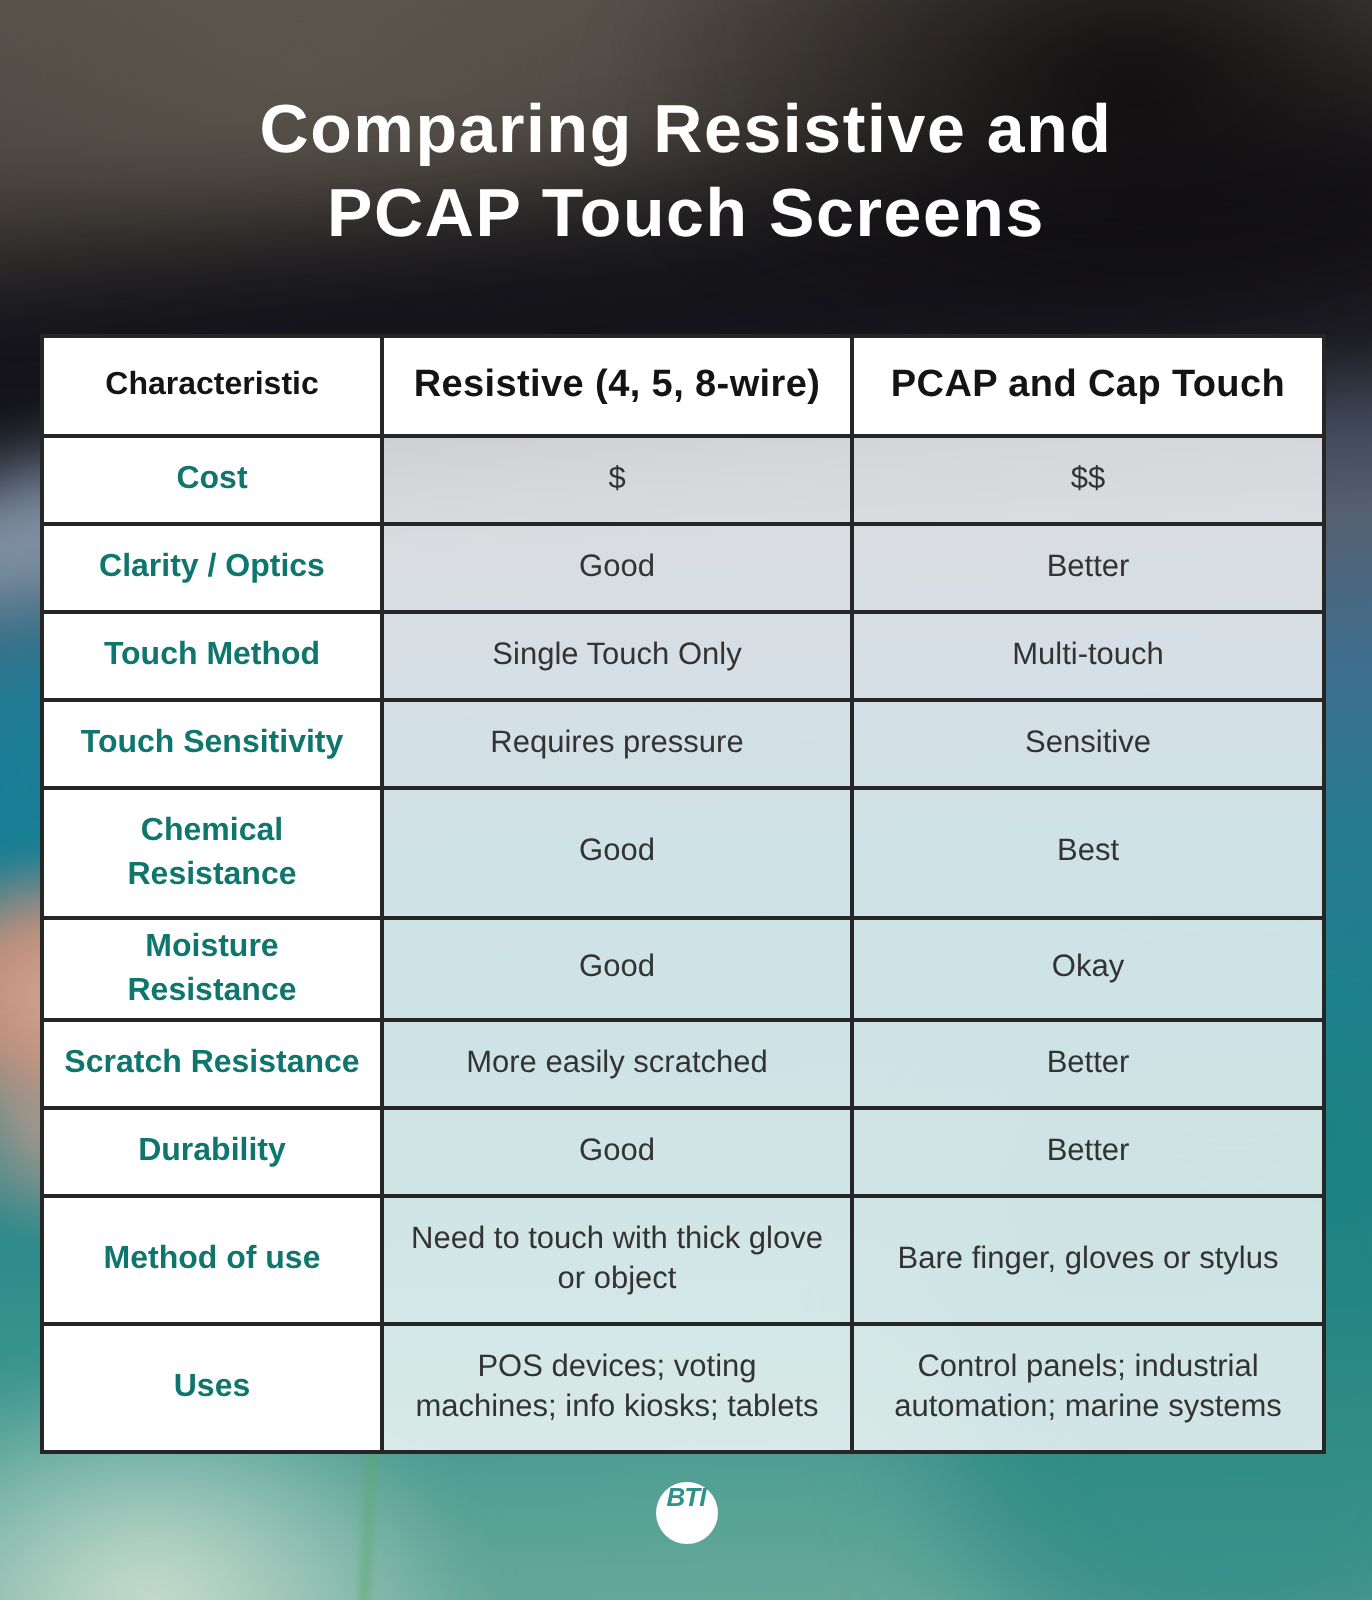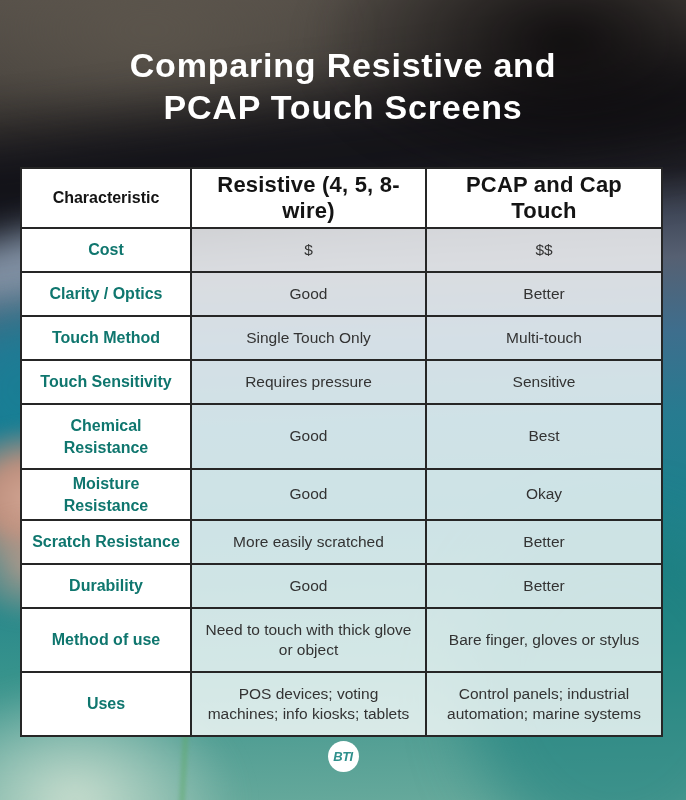--- a/index.html
+++ b/index.html
@@ -43,30 +43,30 @@
   
   table.compare{position:absolute;left:20px;top:167px;width:641px;border-collapse:collapse;
     table-layout:fixed;}
   table.compare col.c1{width:170px;} table.compare col.c2{width:235px;} table.compare col.c3{width:236px;}
   table.compare th,table.compare td{border:2px solid #262626;text-align:center;vertical-align:middle;
     padding:3px 10px;}
   thead tr{height:50px;}
   tbody tr{height:44px;}
   tr.tall-a{height:65px;margin-top:16px;} tr.tall-b{height:64px;}
   th.head-char{background:#fff;font-size:16px;font-weight:700;color:#141414;}
-  th.head-col{background:#fff;font-size:22px;font-weight:700;color:#141414;letter-spacing:.2px;}
+  th.head-col{background:#fff;font-size:19px;font-weight:700;color:#141414;letter-spacing:.2px;}
   th.row-label{background:#fff;font-size:16px;font-weight:700;color:#0f766e;line-height:1.35;
     white-space:pre-line;padding:3px 6px;}
   td.data-cell{background:rgba(255,255,255,.78);font-size:15.5px;color:#333;line-height:1.32;}
 
   
   .footer{position:absolute;left:0;top:741px;width:100%;display:flex;align-items:center;
     justify-content:center;gap:8px;}
   .logo-circle{width:31px;height:31px;border-radius:50%;background:#fff;display:flex;
-    align-items:center;justify-content:center;flex:0 0 auto;}
+    align-items:flex-start;justify-content:center;flex:0 0 auto;}
   .logo-monogram{font-style:italic;font-weight:800;font-size:13px;color:#2f908c;letter-spacing:-.5px;}
   .brand-row{display:flex;align-items:baseline;color:#fff;}
   .brand-name{font-size:16.5px;letter-spacing:.2px;font-weight:400;}
   .brand-suffix{font-size:10px;letter-spacing:.2px;}
 </style>
 </head>
 <body>
 
 <div class="canvas">
 

